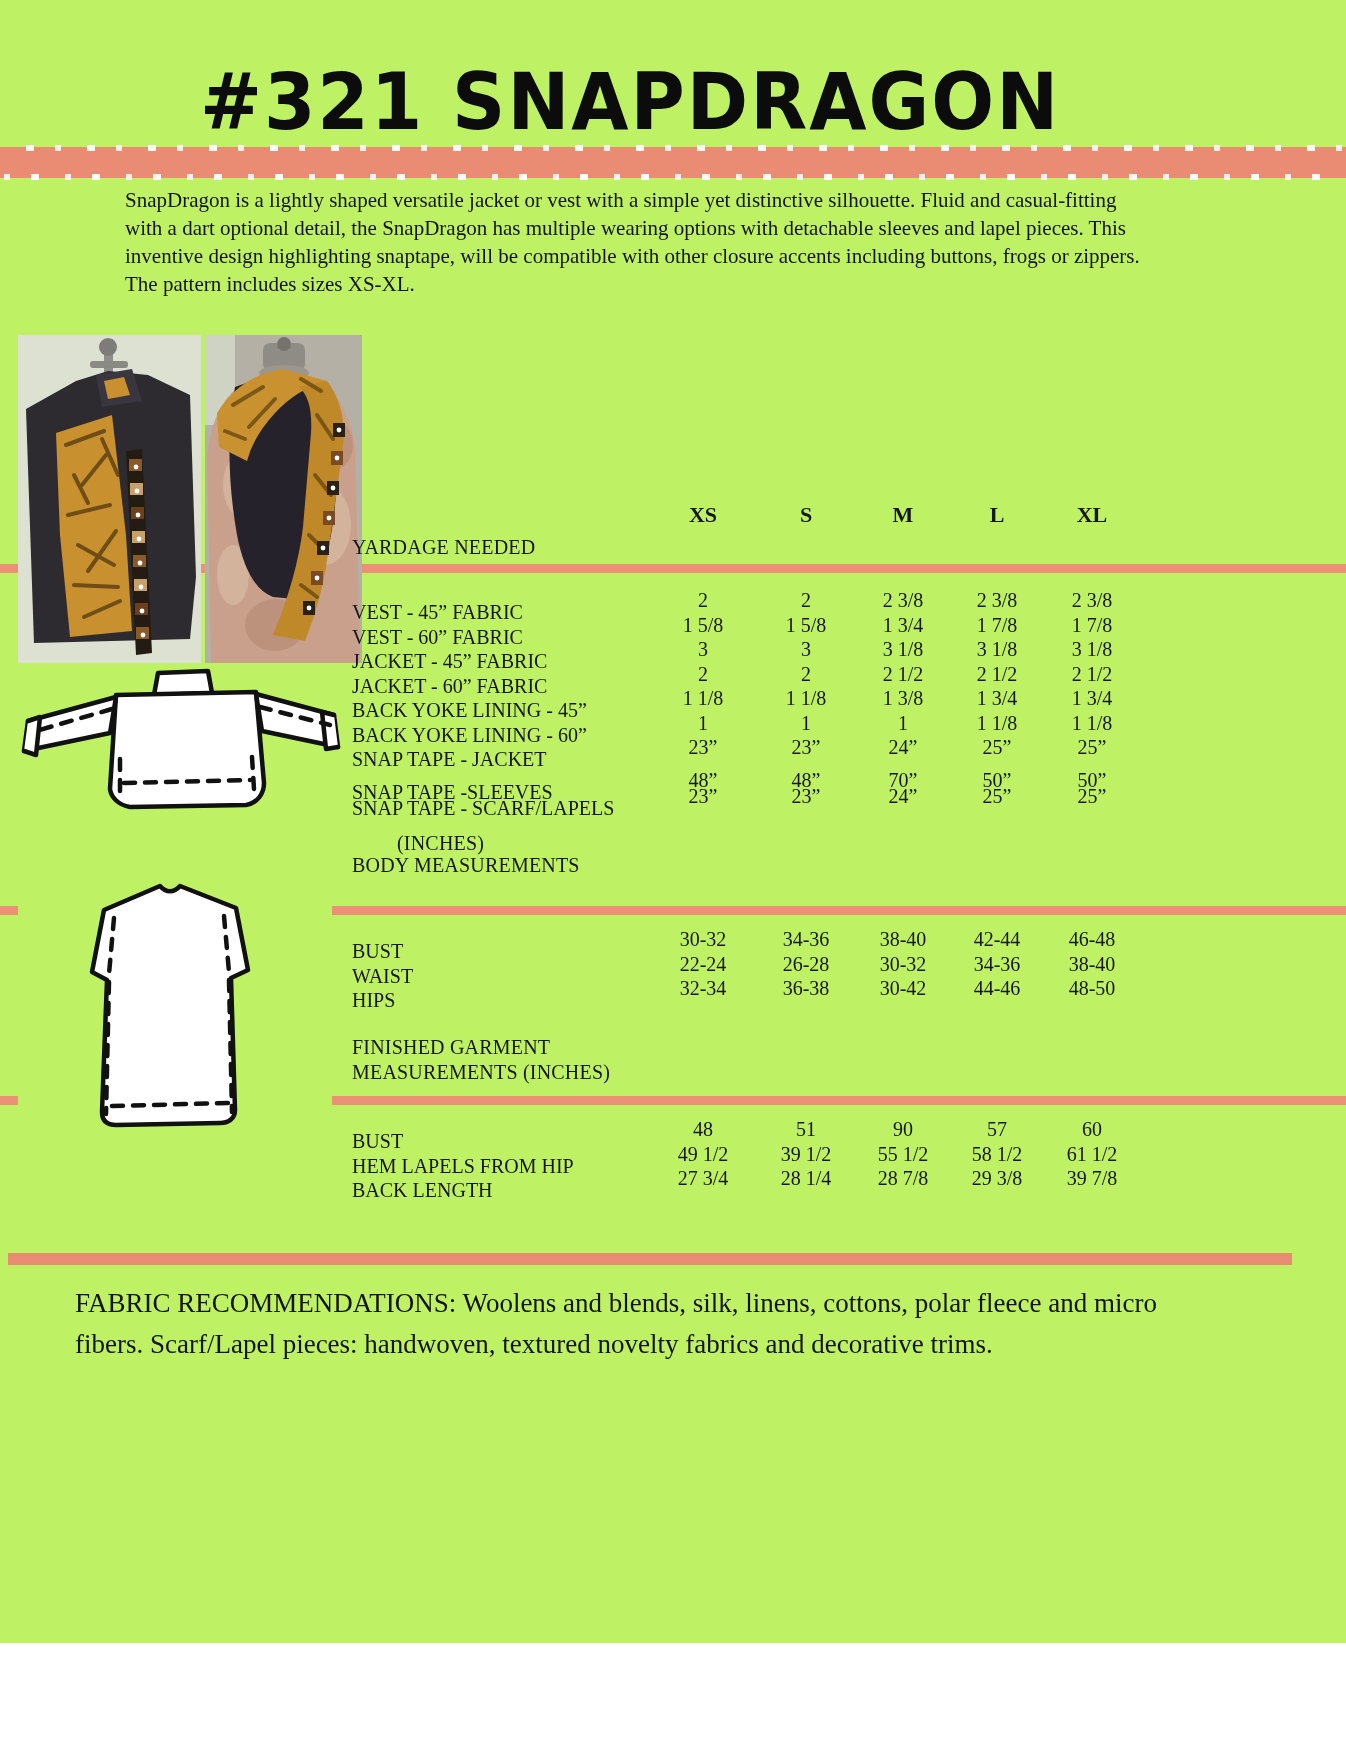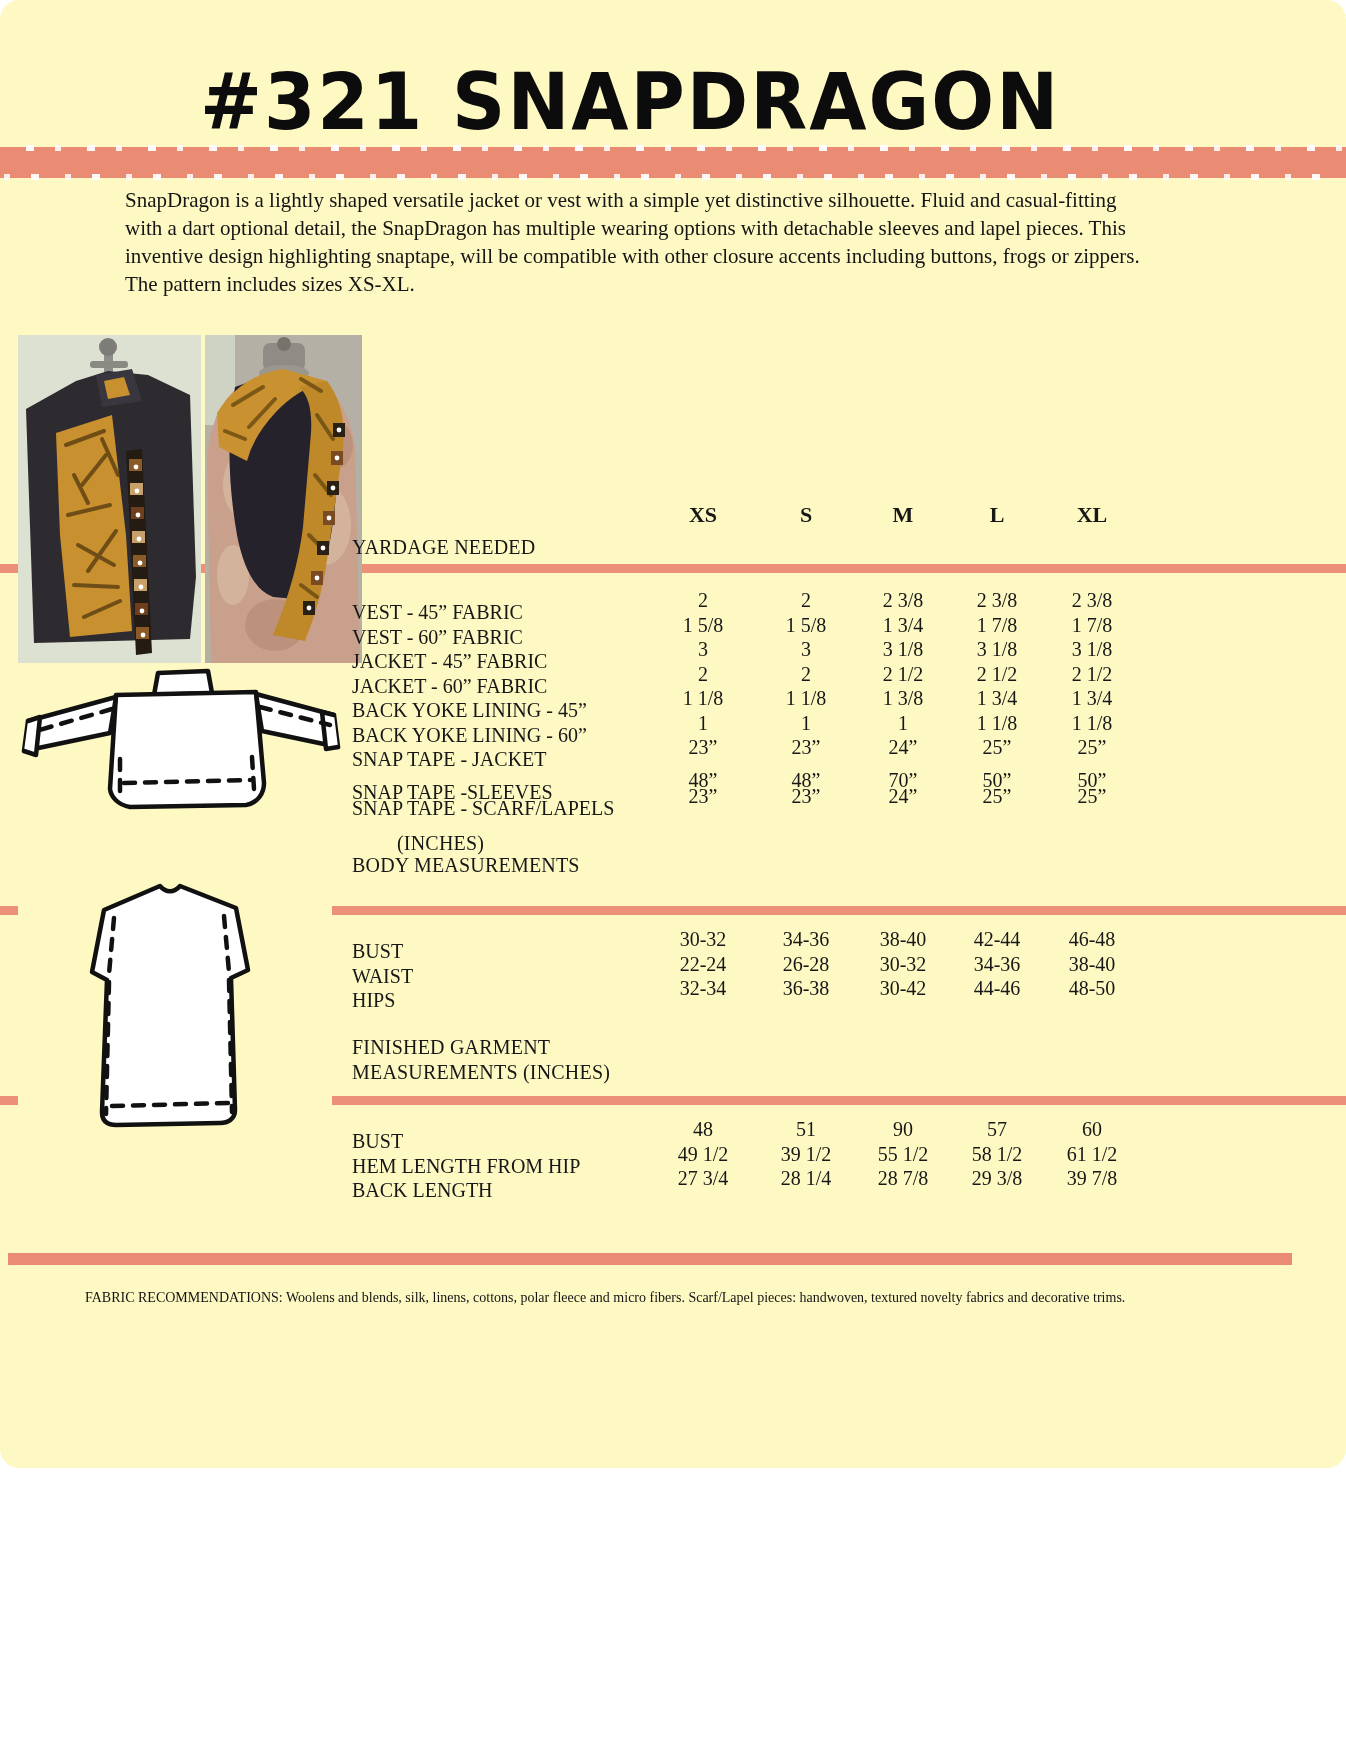--- a/index.html
+++ b/index.html
@@ -1,23 +1,22 @@
 <!DOCTYPE html>
 <html><head>
 <meta charset="utf-8">
 <style>
   html,body{margin:0;padding:0;background:#ffffff;}
   #page{
     position:relative;
-    width:1346px;height:1468px;
-    background:#fef9c3;
+    width:1346px;height:1643px;
+    background:#bef264;
     font-family:"Liberation Serif", serif;
     color:#1c1c1c;
     overflow:hidden;
-    border-radius:19px;
   }
   
   .title{
     position:absolute;top:58px;left:0;width:1260px;
     text-align:center;
     font-family:"DejaVu Sans", sans-serif;
     font-weight:bold;
     font-size:74px;
     letter-spacing:2px;
     color:#0c0c0c;
@@ -71,22 +70,22 @@
   .grid{position:absolute;left:0;top:0;width:1346px;}
   .trow{position:absolute;left:352px;width:800px;height:25px;font-size:20px;}
   .lbl{position:absolute;left:0;top:12px;white-space:nowrap;color:#171717;}
   .val{position:absolute;top:0;width:110px;text-align:center;white-space:nowrap;color:#171717;}
   .c0{left:296px;} .c1{left:399px;} .c2{left:496px;} .c3{left:590px;} .c4{left:685px;}
   #yardage-grid{top:589px;}
   #body-grid{top:928px;}
   #finished-grid{top:1118px;}
   
   .footer-para{
-    position:absolute;left:85px;width:1135px;
-    font-size:14px;line-height:29px;color:#141414;
+    position:absolute;left:75px;width:1135px;
+    font-size:27px;line-height:41px;color:#141414;
   }
   .fabric-para{top:1283px;}
   .notions-para{top:1372px;}
 </style>
 </head>
 <body>
 
 <div id="page">
 
   <div class="title">#321 SNAPDRAGON</div>
@@ -342,21 +341,21 @@
   <div class="grid" id="finished-grid">
       <div class="trow" style="top: 0px;">
         <span class="lbl">BUST</span>
         <span class="val c0">48</span>
         <span class="val c1">51</span>
         <span class="val c2">90</span>
         <span class="val c3">57</span>
         <span class="val c4">60</span>
       </div>
       <div class="trow" style="top: 24.5px;">
-        <span class="lbl">HEM LENGTH FROM HIP</span>
+        <span class="lbl">HEM LAPELS FROM HIP</span>
         <span class="val c0">49 1/2</span>
         <span class="val c1">39 1/2</span>
         <span class="val c2">55 1/2</span>
         <span class="val c3">58 1/2</span>
         <span class="val c4">61 1/2</span>
       </div>
       <div class="trow" style="top: 49px;">
         <span class="lbl">BACK LENGTH</span>
         <span class="val c0">27 3/4</span>
         <span class="val c1">28 1/4</span>

